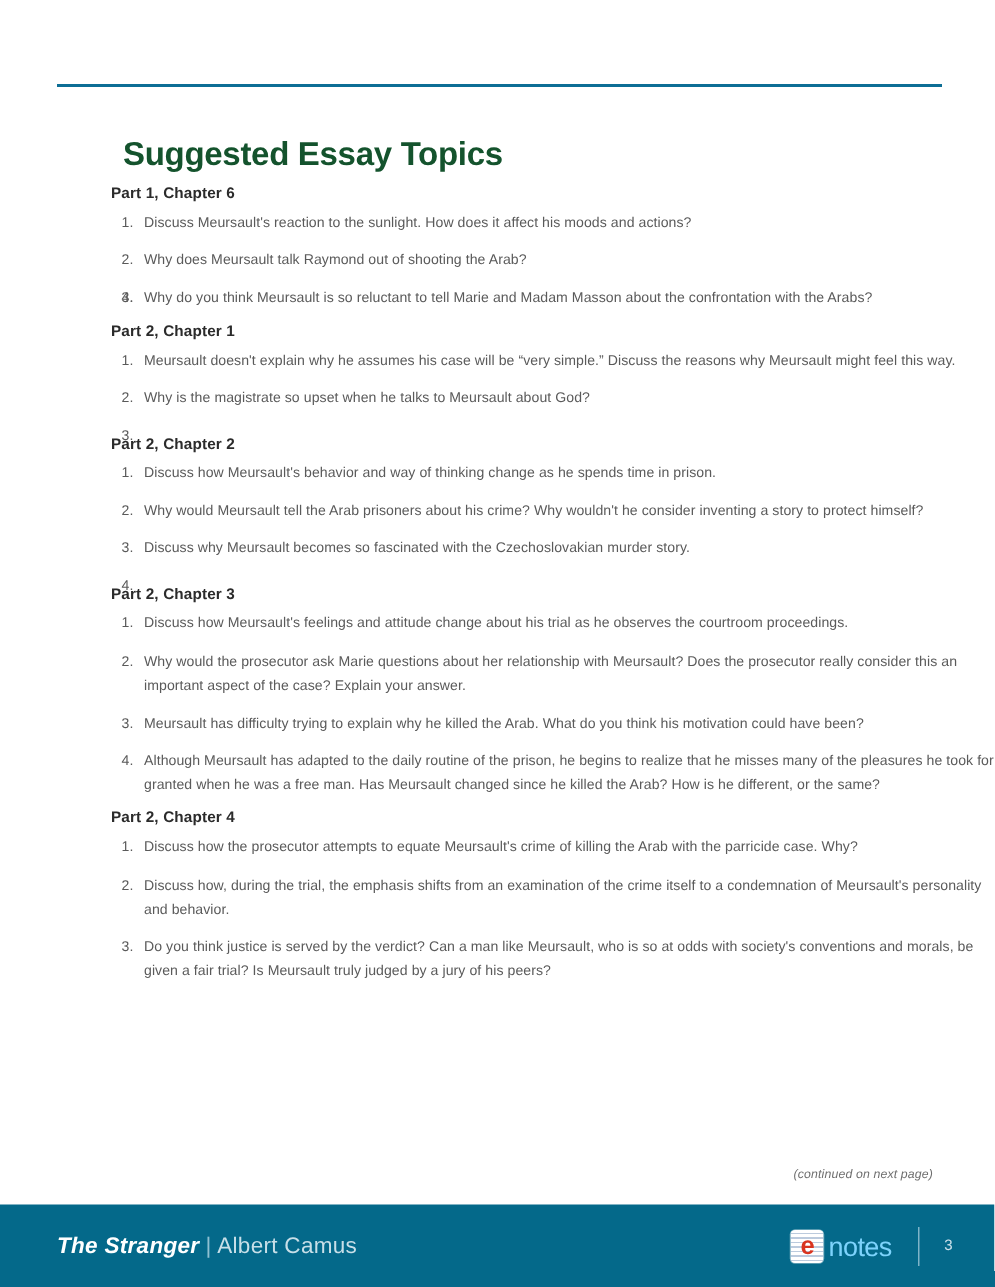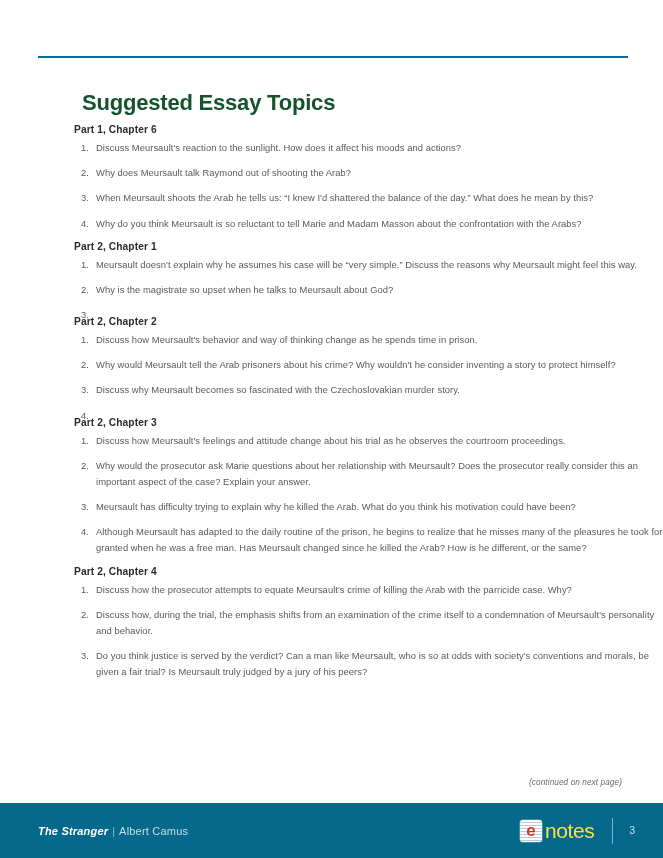--- a/index.html
+++ b/index.html
@@ -119,21 +119,21 @@
     left: 0; top: 0;
     width: 663px;
     height: 55px;
   }
   .footer-left {
     position: absolute;
     left: 38px;
     top: 50%;
     transform: translateY(-50%);
     white-space: nowrap;
-    font-size: 11px;
+    font-size: 15px;
   }
   .book-title {
     font-weight: bold;
     font-style: italic;
     color: #ffffff;
     letter-spacing: 0.2px;
   }
   .sep-pipe {
     color: #8fc0d2;
     padding: 0 4px;
@@ -175,22 +175,22 @@
     left: 0; right: 0; top: 50%;
     transform: translateY(-52%);
     text-align: center;
     font-family: "Liberation Sans", sans-serif;
     font-size: 17px;
     font-weight: bold;
     color: #d9341f;
     line-height: 1;
   }
   .logo-word {
-    color: #fde047;
-    font-size: 21px;
+    color: #7dd3fc;
+    font-size: 18px;
     font-weight: normal;
     letter-spacing: -0.4px;
     line-height: 1;
   }
   .footer-divider {
     width: 1px;
     height: 26px;
     background: #7fb4c8;
     margin: 0 16px 0 18px;
   }
@@ -208,21 +208,21 @@
 
   <h1 class="page-title">Suggested Essay Topics</h1>
 
   <div class="content">
 
     <div class="section">
       <div class="section-heading">Part 1, Chapter 6</div>
       <ol class="q-list">
         <li><span class="num">1.</span><span>Discuss Meursault's reaction to the sunlight. How does it affect his moods and actions?</span></li>
         <li><span class="num">2.</span><span>Why does Meursault talk Raymond out of shooting the Arab?</span></li>
-        <li><span class="num">3.</span><span>When Meursault shoots the Arab he tells us: “I knew I'd shattered the balance of the day.” What does he mean by this?</span></li>
+        <li><span class="num">3.</span></li>
         <li><span class="num">4.</span><span>Why do you think Meursault is so reluctant to tell Marie and Madam Masson about the confrontation with the Arabs?</span></li>
       </ol>
     </div>
 
     <div class="section">
       <div class="section-heading">Part 2, Chapter 1</div>
       <ol class="q-list">
         <li><span class="num">1.</span><span>Meursault doesn't explain why he assumes his case will be “very simple.” Discuss the reasons why Meursault might feel this way.</span></li>
         <li><span class="num">2.</span><span>Why is the magistrate so upset when he talks to Meursault about God?</span></li>
         <li><span class="num">3.</span></li>

